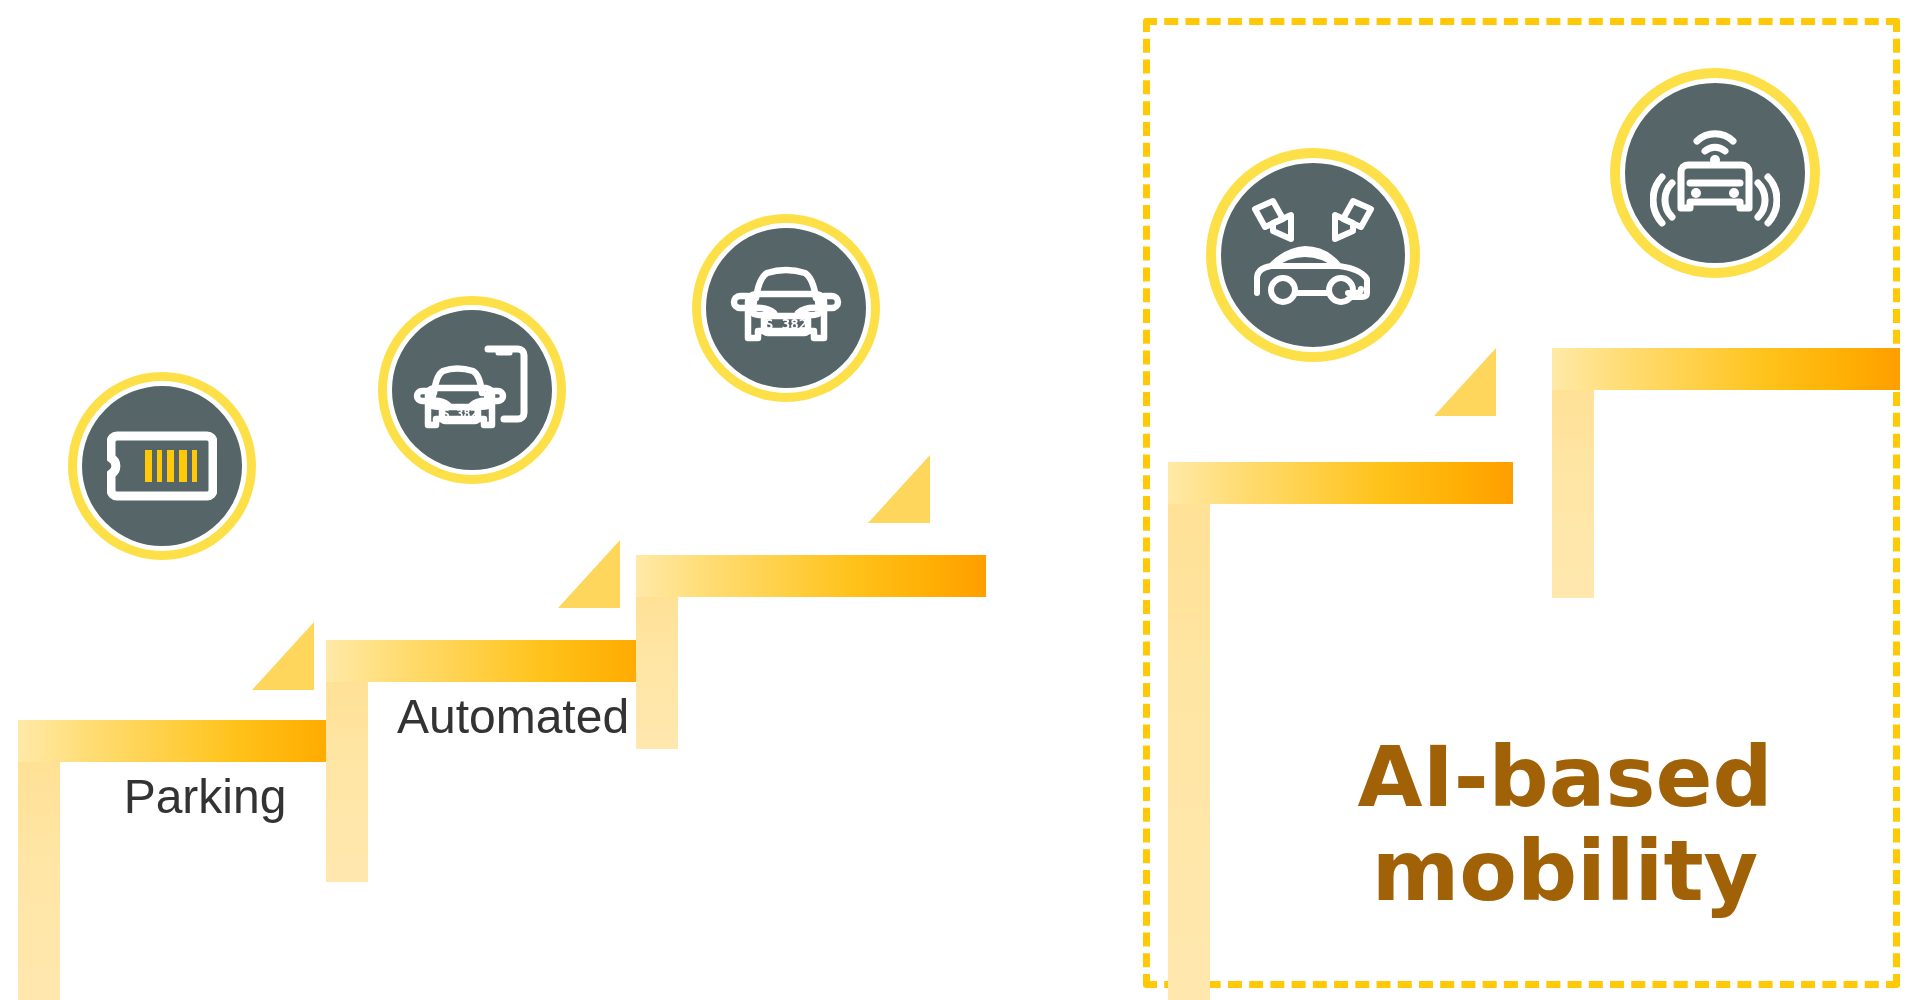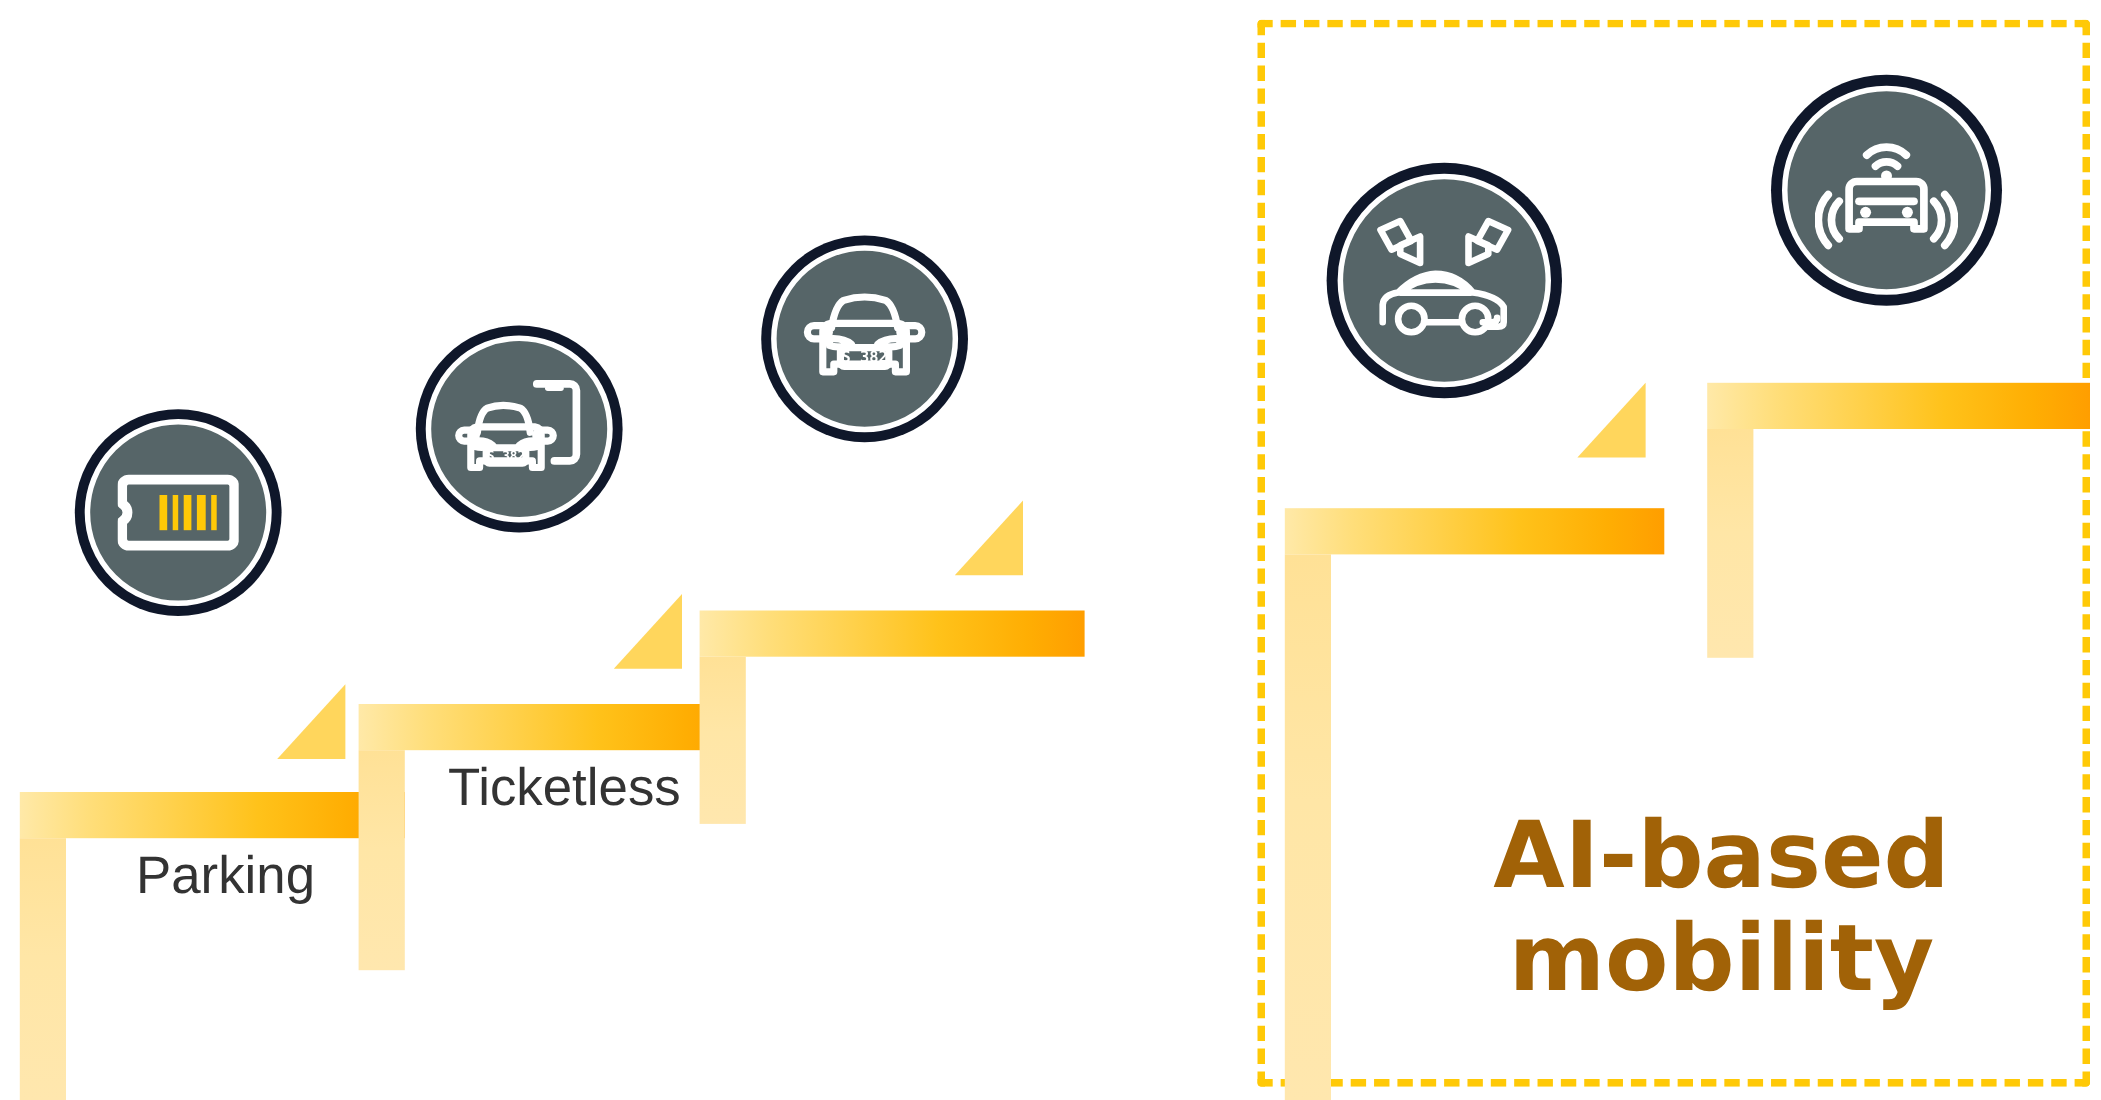--- a/index.html
+++ b/index.html
@@ -59,21 +59,21 @@
   .riser {
     position: absolute;
     width: 0;
     height: 0;
   }
 
   
   .icon-circle {
     position: absolute;
     border-radius: 50%;
-    background: #0f172a;
+    background: #fde047;
     display: flex;
     align-items: flex-start;
     justify-content: center;
     box-sizing: border-box;
   }
   .icon-inner {
     border-radius: 50%;
     background: #566568;
     display: flex;
     align-items: center;
@@ -122,21 +122,21 @@
           <rect x="85" y="24" width="5" height="32"></rect>
         </g>
       </svg>
     </div>
   </div>
 
   <div class="step" style="left:326px; top:640px; width:350px; height:280px;">
     <div class="step-bar" style="width:350px;"></div>
     <div class="step-leg" style="height:200px;"></div>
   </div>
-  <div class="step-label" style="left:378px; top:690px; width:270px; font-size:48px;">Ticketless</div>
+  <div class="step-label" style="left:378px; top:690px; width:270px; font-size:48px;">Automated</div>
 
   <div class="riser" style="left:558px; top:540px; border-left:62px solid transparent; border-bottom:68px solid #FFD65C;"></div>
 
   <div class="icon-circle" style="left:378px; top:296px; width:188px; height:188px; padding:9px;">
     <div class="icon-inner" style="width:170px; height:170px;">
       <svg width="120" height="110" viewBox="0 0 120 110" aria-hidden="true">
 
         <path d="M76 14 H106 a6 6 0 0 1 6 6 V78 a6 6 0 0 1 -6 6 H92" fill="none" stroke="#ffffff" stroke-width="7" stroke-linecap="round" stroke-linejoin="round"></path>
         <path d="M86 18 h12" stroke="#ffffff" stroke-width="5" stroke-linecap="round"></path>
 

